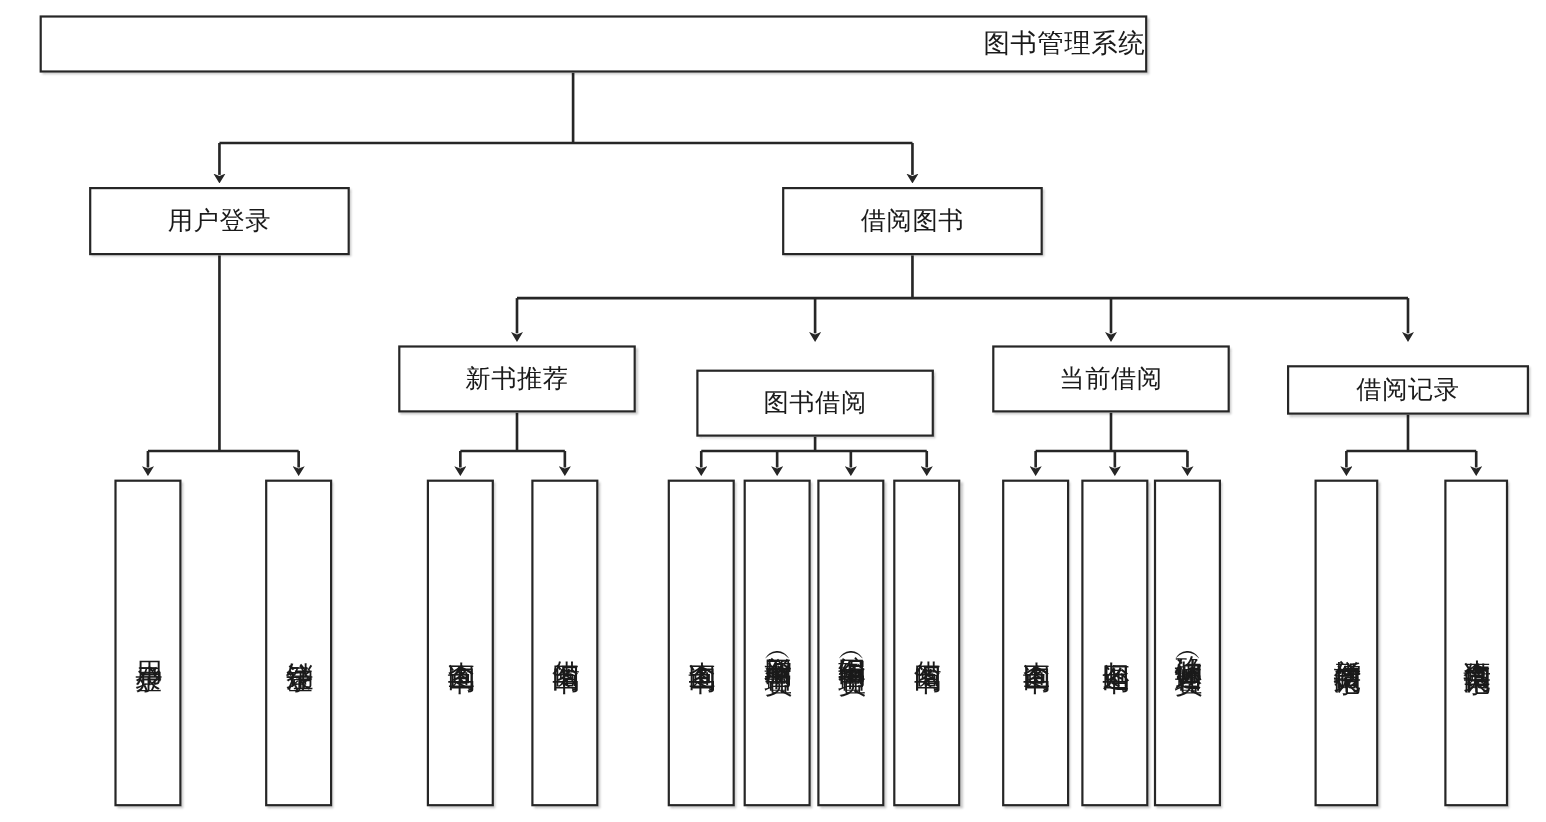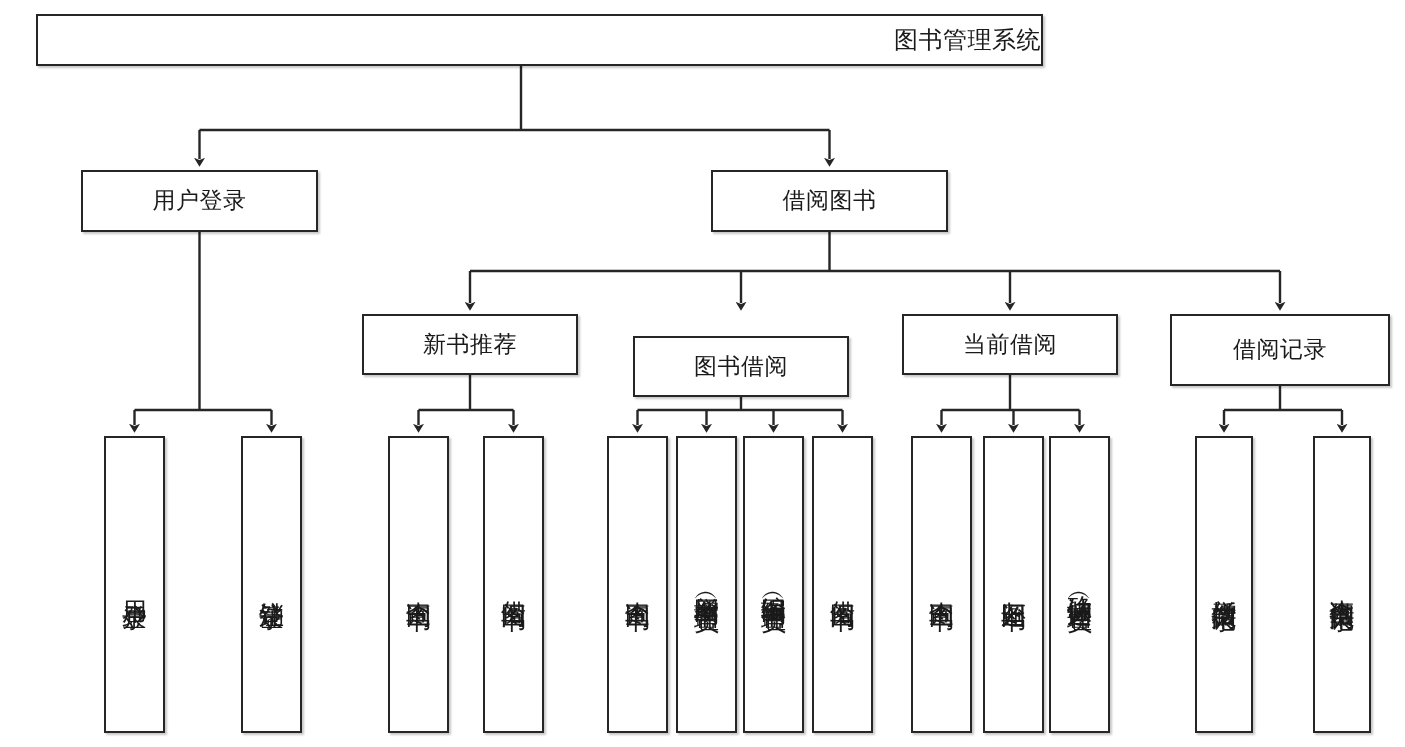--- a/index.html
+++ b/index.html
@@ -125,21 +125,21 @@
 
   <div class="node h" style="left: 362px; top: 314px; width: 216px; height: 61px;">
     <span class="lbl">新书推荐</span>
   </div>
   <div class="node h" style="left: 633px; top: 314px; width: 216px; height: 61px; margin-top: 22px;">
     <span class="lbl">图书借阅</span>
   </div>
   <div class="node h" style="left: 902px; top: 314px; width: 216px; height: 61px;">
     <span class="lbl">当前借阅</span>
   </div>
-  <div class="node h" style="left: 1170px; top: 314px; width: 220px; height: 72px; align-items: center;">
+  <div class="node h" style="left: 1170px; top: 332px; width: 220px; height: 45px; align-items: center;">
     <span class="lbl">借阅记录</span>
   </div>
 
   <div class="node v" style="left: 104px; top: 436px; width: 61px; height: 297px;">
     <span class="lbl">用户登录</span>
   </div>
   <div class="node v" style="left: 241px; top: 436px; width: 61px; height: 297px;">
     <span class="lbl">注销登录</span>
   </div>
 

